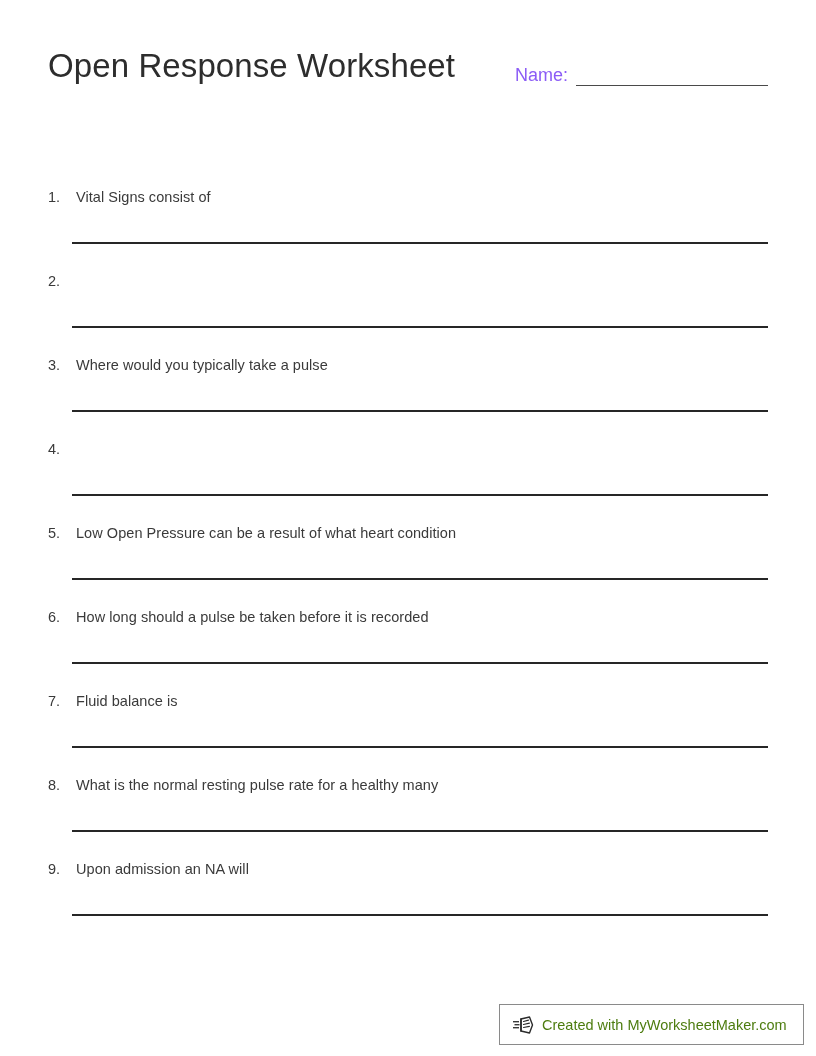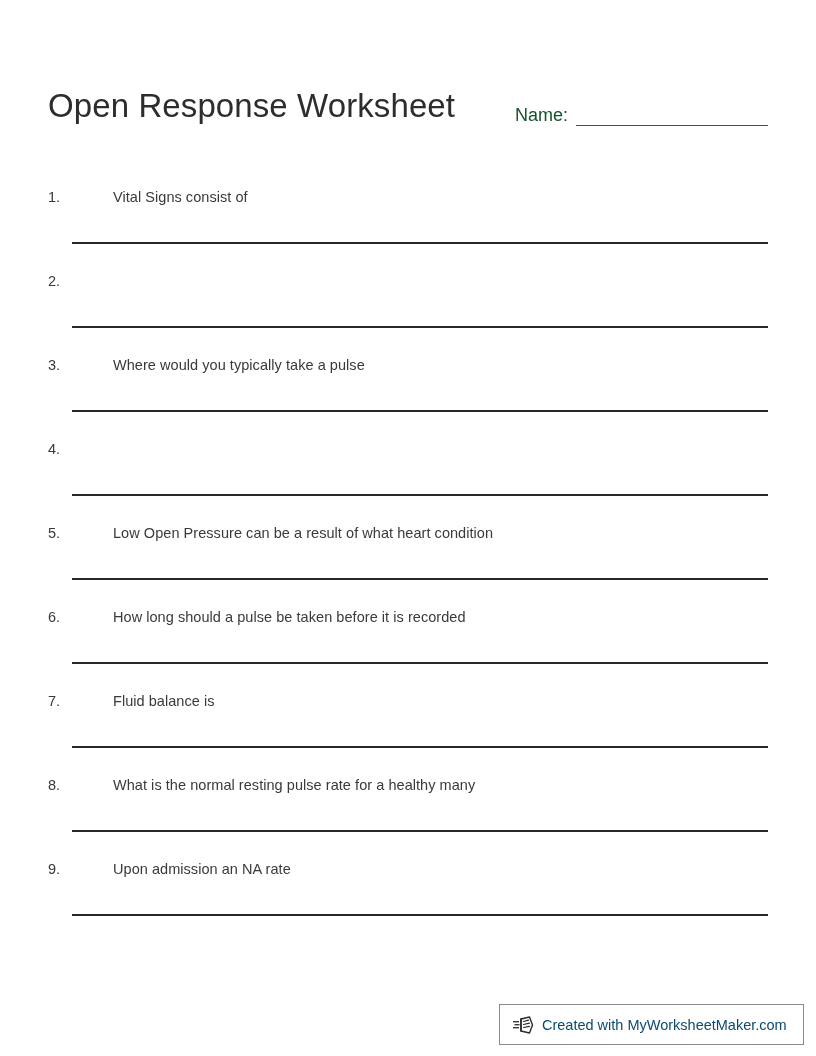--- a/index.html
+++ b/index.html
@@ -24,21 +24,20 @@
     background: #ffffff;
   }
 
   
   .header {
     position: absolute;
     left: 48px;
     top: 44px;
     right: 48px;
     height: 80px;
-    margin-top: 40px;
   }
 
   .worksheet-title {
     position: absolute;
     left: 0;
     top: 0;
     font-size: 33px;
     font-weight: 400;
     line-height: 44px;
     letter-spacing: 0.1px;
@@ -56,21 +55,21 @@
   .meta-row {
     display: flex;
     align-items: flex-end;
     justify-content: flex-end;
     height: 38px;
   }
 
   .meta-label {
     font-size: 18px;
     line-height: 22px;
-    color: #14532d;
+    color: #8b5cf6;
     padding-right: 8px;
     white-space: nowrap;
   }
 
   .meta-line {
     width: 192px;
     border-bottom: 1px solid #4a4a4a;
     height: 19px;
   }
 
@@ -98,21 +97,20 @@
     font-size: 14.5px;
     line-height: 22px;
     color: #3a3a3a;
   }
 
   .q-text {
     font-size: 14.5px;
     line-height: 22px;
     color: #3a3a3a;
     letter-spacing: 0.05px;
-    margin-left: 37px;
   }
 
   .answer-line {
     position: absolute;
     left: 24px;
     right: 0;
     top: 56px;
     border-bottom: 2px solid #262626;
   }
 
@@ -135,21 +133,21 @@
     width: 24px;
     height: 24px;
     flex: 0 0 24px;
     margin-right: 6px;
     display: block;
   }
 
   .badge-text {
     font-size: 14.5px;
     line-height: 20px;
-    color: #0c4a6e;
+    color: #4d7c0f;
     white-space: nowrap;
   }
 </style>
 </head>
 <body>
 
 <div class="page">
 
   <div class="header">
 
@@ -226,21 +224,21 @@
       <div class="q-row">
         <span class="q-number">8.</span>
         <span class="q-text">What is the normal resting pulse rate for a healthy many</span>
       </div>
       <div class="answer-line"></div>
     </div>
 
     <div class="question-block">
       <div class="q-row">
         <span class="q-number">9.</span>
-        <span class="q-text">Upon admission an NA rate</span>
+        <span class="q-text">Upon admission an NA will</span>
       </div>
       <div class="answer-line"></div>
     </div>
 
   </div>
 
   <div class="footer-badge">
     <svg class="badge-icon" viewBox="0 0 24 24">
       <g fill="#3a3a3a">
         <rect x="1" y="8" width="6" height="1.4"></rect>

